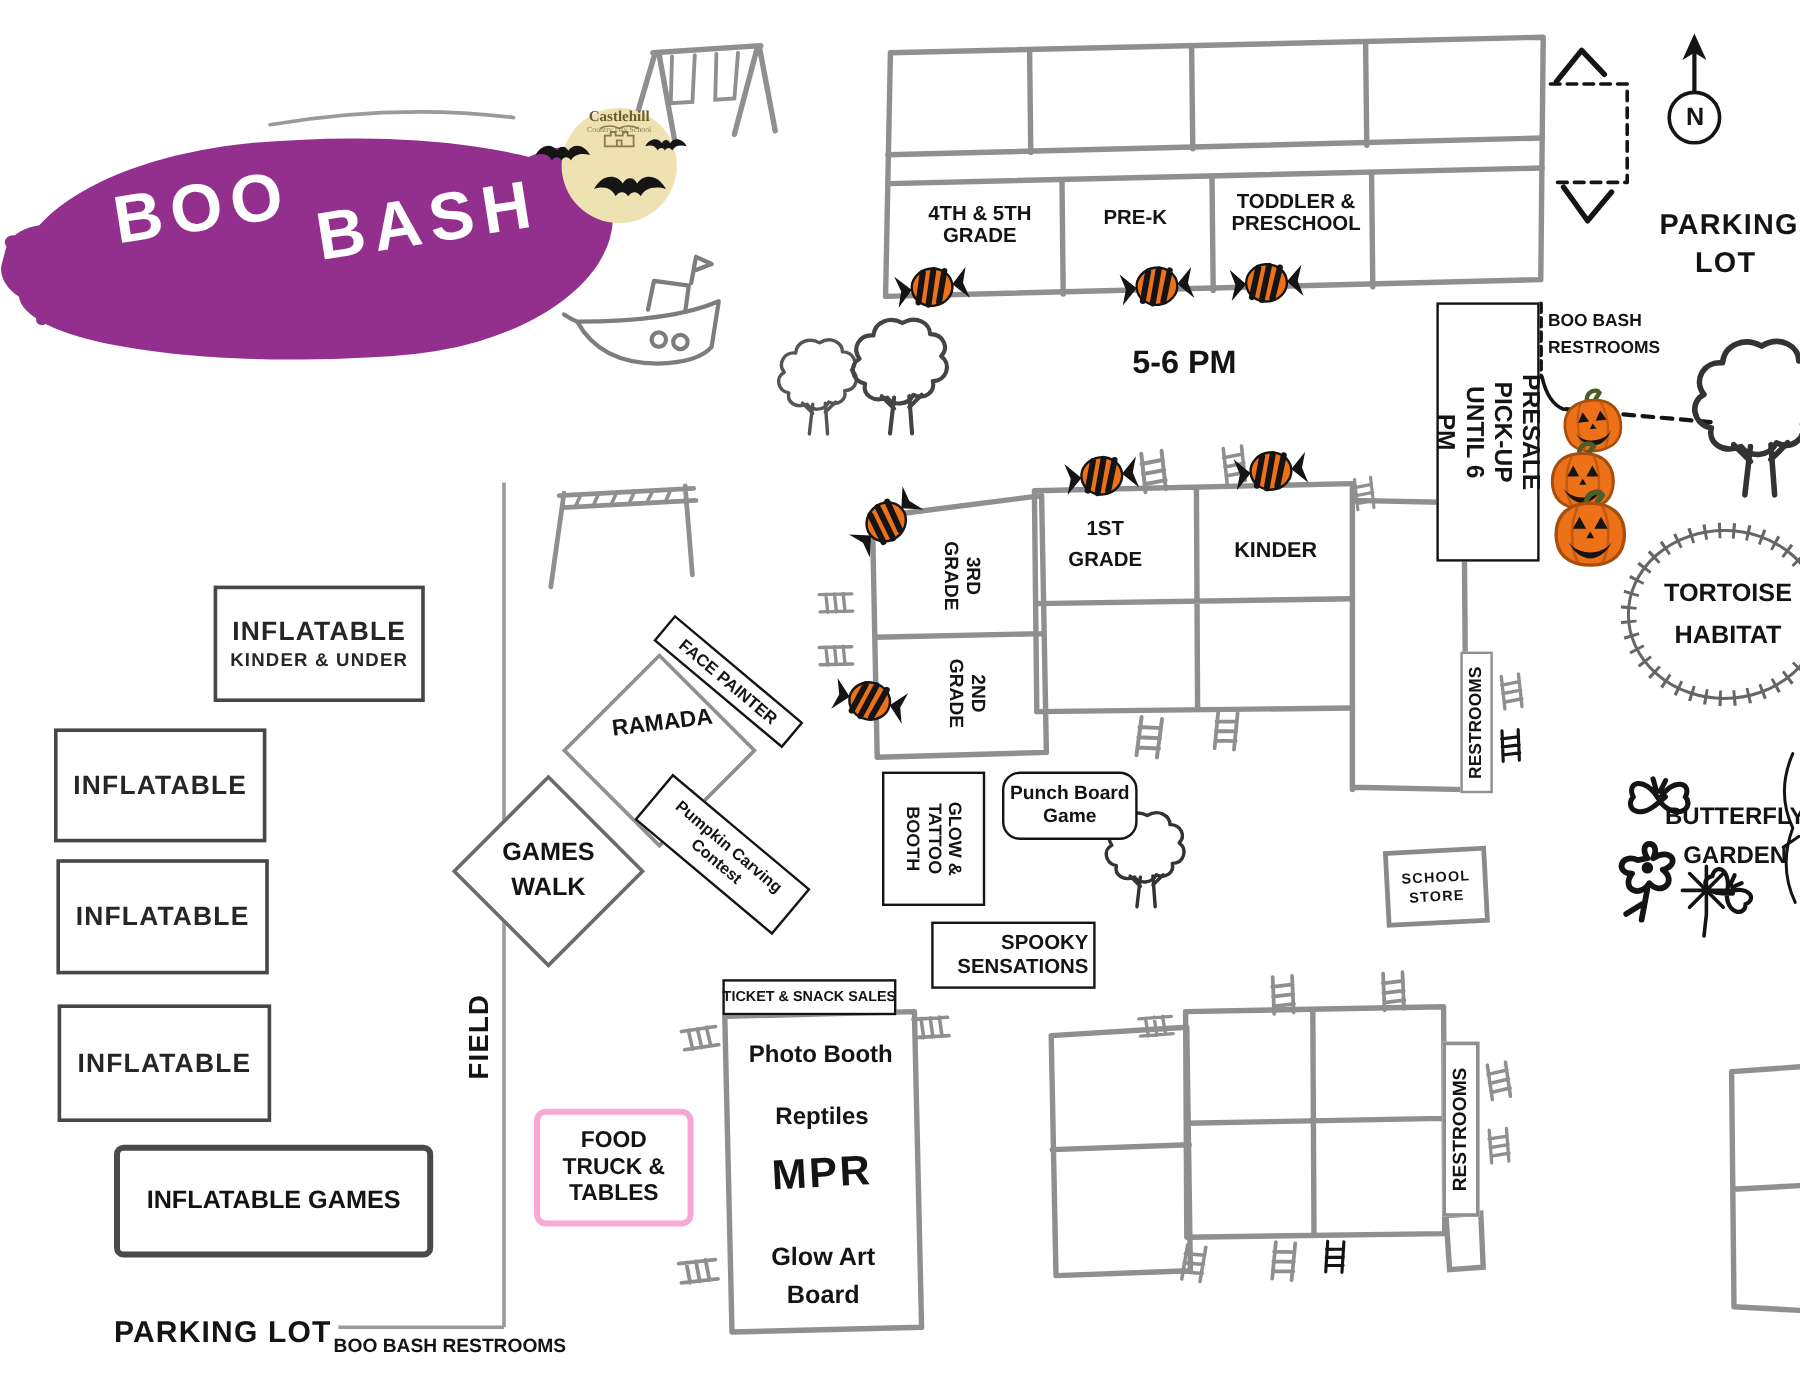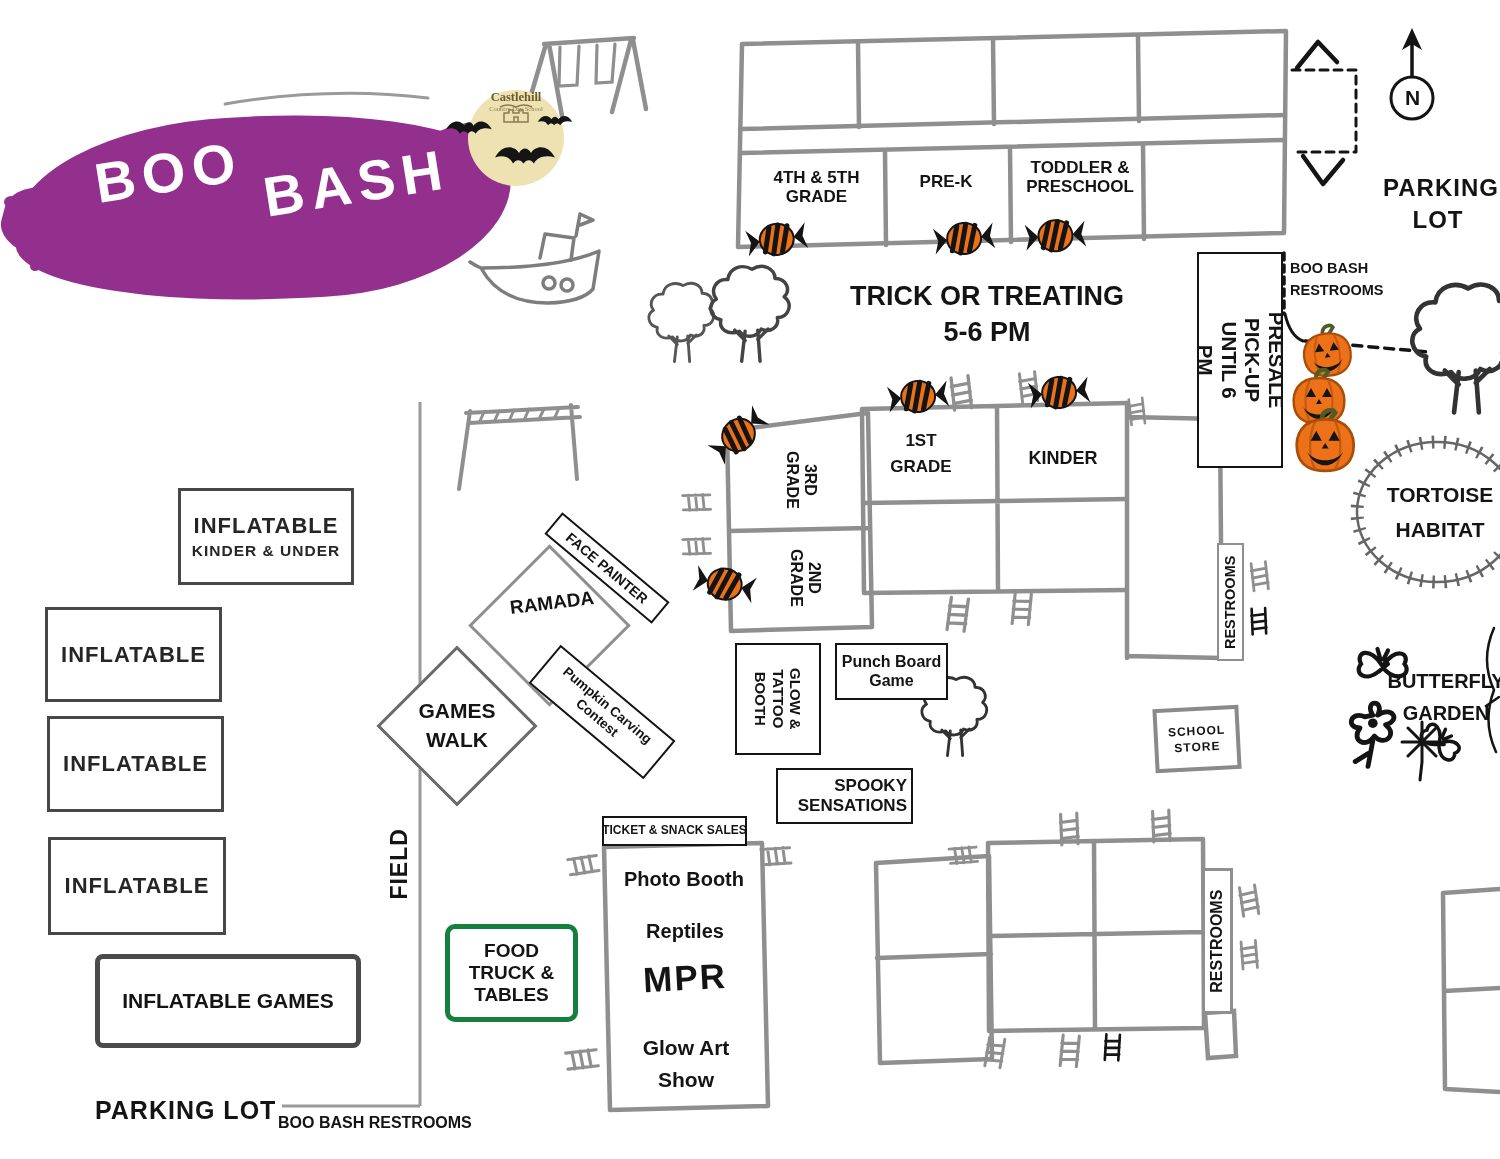--- a/index.html
+++ b/index.html
@@ -213,21 +213,20 @@
     </svg>
   <svg class="bat" style="left:536px;top:112px;" width="38" height="18" viewBox="0 0 44 20">
       <use href="#bat"></use>
     </svg>
 
   <div class="lbl" style="left:754px;top:168px;width:125px;font-size:17px;">4TH &amp; 5TH GRADE</div>
   <div class="lbl" style="left:886px;top:172px;width:120px;font-size:17px;">PRE-K</div>
   <div class="lbl" style="left:1016px;top:158px;width:128px;font-size:17px;">TODDLER &amp; PRESCHOOL</div>
 
   <div class="lbl" style="left:842px;top:281px;width:290px;">
-    <span style="font-size:27px;">TRICK OR TREATING</span>
     <span style="font-size:27px;margin-top:6px;">5-6 PM</span>
   </div>
 
   <div class="lbl" style="left:1383px;top:172px;width:110px;font-size:24px;letter-spacing:1px;line-height:1.35;">
     <span>PARKING</span>
     <span>LOT</span>
   </div>
   <div class="lbl" style="left:1290px;top:257px;width:95px;font-size:14.5px;text-align:left;line-height:1.55;">
     <span>BOO BASH</span>
     <span>RESTROOMS</span>
@@ -269,21 +268,21 @@
   <div class="lbl" style="left:497px;top:592px;width:110px;font-size:19px;transform:rotate(-7deg);">RAMADA</div>
   <div class="bx" style="left:527px;top:687px;width:150px;height:50px;transform:rotate(40deg);border-width:2px;">
     <span style="font-size:13.5px;width:120px;">Pumpkin Carving Contest</span>
   </div>
   <div class="bx" style="left:400px;top:669px;width:114px;height:114px;transform:rotate(45deg);border:3px solid #6a6a6a;"></div>
   <div class="lbl" style="left:412px;top:696px;width:90px;font-size:21px;line-height:1.4;">GAMES WALK</div>
 
   <div class="bx" style="left:735px;top:643px;width:86px;height:112px;border-width:2px;">
     <span class="r90" style="width:82px;font-size:15px;">GLOW &amp; TATTOO BOOTH</span>
   </div>
-  <div class="bx" style="left:835px;top:643px;width:113px;height:57px;border-width:2px;">
+  <div class="bx" style="left:835px;top:643px;width:113px;height:57px;border-width:2px;border-radius:15px;">
     <span style="font-size:16px;width:100px;">Punch Board Game</span>
   </div>
   <div class="bx" style="left:776px;top:768px;width:137px;height:56px;border-width:2px;text-align:right;">
     <span style="font-size:17px;width:125px;">SPOOKY SENSATIONS</span>
   </div>
 
   <div class="bx" style="left:1154px;top:707px;width:86px;height:64px;border:4px solid #8a8a8a;transform:rotate(-3deg);font-weight:600;">
     <span style="font-size:12px;width:70px;line-height:1.35;letter-spacing:1px;">SCHOOL STORE</span>
   </div>
 
@@ -303,28 +302,28 @@
   </div>
   <div class="bx" style="left:48px;top:837px;width:178px;height:98px;border:3px solid #474747;">
     <span class="soft" style="font-size:22px;">INFLATABLE</span>
   </div>
   <div class="bx" style="left:95px;top:954px;width:266px;height:94px;border:5px solid #4a4a4a;border-radius:8px;">
     <span style="font-size:21px;">INFLATABLE GAMES</span>
   </div>
   <div class="lbl" style="left:95px;top:1096px;width:175px;font-size:25px;white-space:nowrap;letter-spacing:1px;">PARKING LOT</div>
   <div class="lbl" style="left:278px;top:1114px;width:180px;font-size:16px;white-space:nowrap;">BOO BASH RESTROOMS</div>
 
-  <div class="bx" style="left:445px;top:924px;width:133px;height:98px;border:5px solid #15803d;border-radius:10px;">
+  <div class="bx" style="left:445px;top:924px;width:133px;height:98px;border:5px solid #f9a8d4;border-radius:10px;">
     <span style="font-size:19px;width:115px;">FOOD TRUCK &amp; TABLES</span>
   </div>
   <div class="bx" style="left:602px;top:816px;width:145px;height:30px;border-width:2px;">
     <span style="font-size:12px;white-space:nowrap;">TICKET &amp; SNACK SALES</span>
   </div>
   <div class="lbl" style="left:614px;top:868px;width:140px;font-size:20px;">Photo Booth</div>
   <div class="lbl" style="left:620px;top:920px;width:130px;font-size:20px;">Reptiles</div>
   <div class="lbl" style="left:620px;top:958px;width:130px;font-size:35px;font-weight:900;letter-spacing:2px;transform:rotate(-3deg);">MPR</div>
-  <div class="lbl" style="left:626px;top:1032px;width:120px;font-size:21px;line-height:1.5;">Glow Art Show</div>
+  <div class="lbl" style="left:626px;top:1032px;width:120px;font-size:21px;line-height:1.5;">Glow Art Board</div>
 
   <div class="bx" style="left:1202px;top:868px;width:31px;height:146px;border:3px solid #8f8f8f;">
     <span class="rn90" style="font-size:16px;">RESTROOMS</span>
   </div>
 
 </div>
 
 </body></html>

